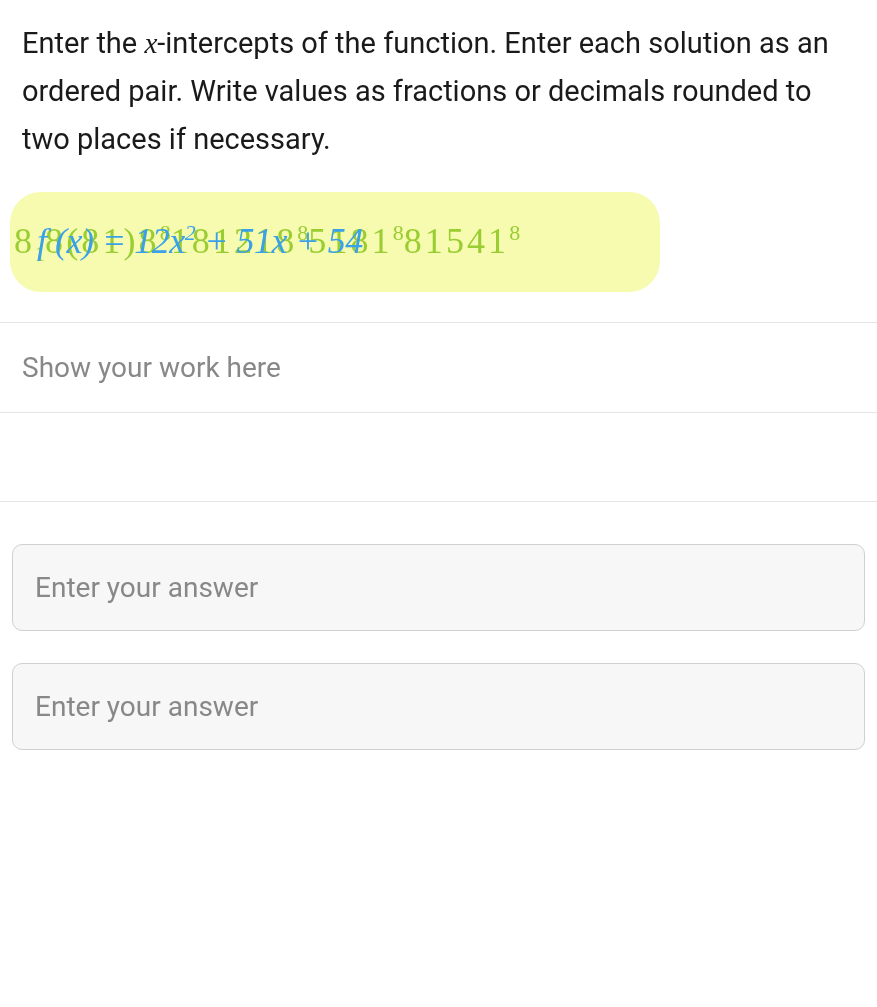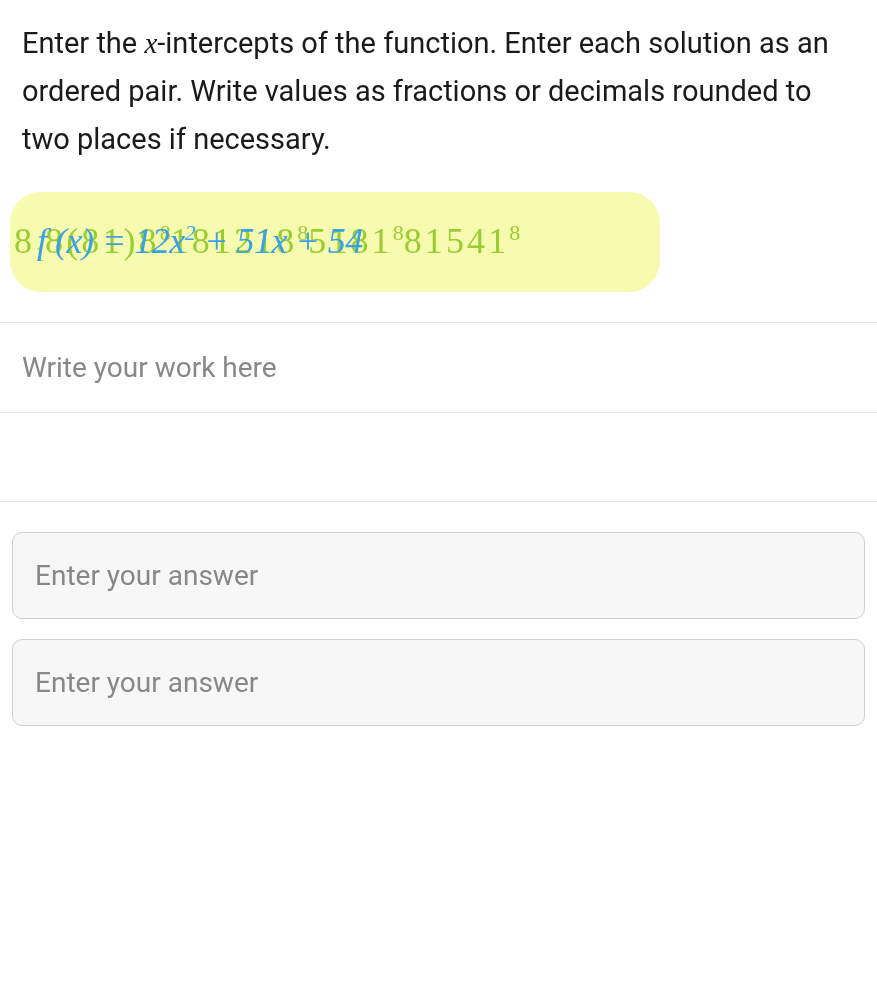--- a/index.html
+++ b/index.html
@@ -87,40 +87,41 @@
       width: 100%;
       font-size: 28px;
       color: #333;
       background: #f7f7f7;
       border: 1px solid #d0d0d0;
       border-radius: 10px;
       padding: 26px 22px;
       margin-bottom: 20px;
       outline: none;
       font-family: inherit;
+      margin-top: 12px;
     }
     .answer-input::placeholder {
       color: #888888;
     }
     sup { font-size: 0.65em; }
   </style>
 </head>
 <body>
 
 <div class="question-text">
   <span>Enter the </span><span class="var-x">x</span><span>-intercepts of the function. Enter each solution as an ordered pair. Write values as fractions or decimals rounded to two places if necessary.</span>
 </div>
 
 <div class="equation-wrap">
   <div class="eq-layer eq-green">8<sub>1</sub>8(81)8<sup>8</sup>181218<sup>8</sup>5181<sup>8</sup>81541<sup>8</sup></div>
   <div class="eq-layer eq-blue">&nbsp;&nbsp;f&nbsp;(x)&nbsp;=&nbsp;12x<sup>2</sup>&nbsp;+&nbsp;51x&nbsp;+&nbsp;54&nbsp;</div>
 </div>
 
 <div class="divider"></div>
 
-<div class="show-work">Write your work here</div>
+<div class="show-work">Show your work here</div>
 
 <div class="work-area"></div>
 
 <div class="answers-block">
   <input type="text" class="answer-input" placeholder="Enter your answer" style="">
   <input type="text" class="answer-input" placeholder="Enter your answer" style="">
 </div>
 
 </body></html>

